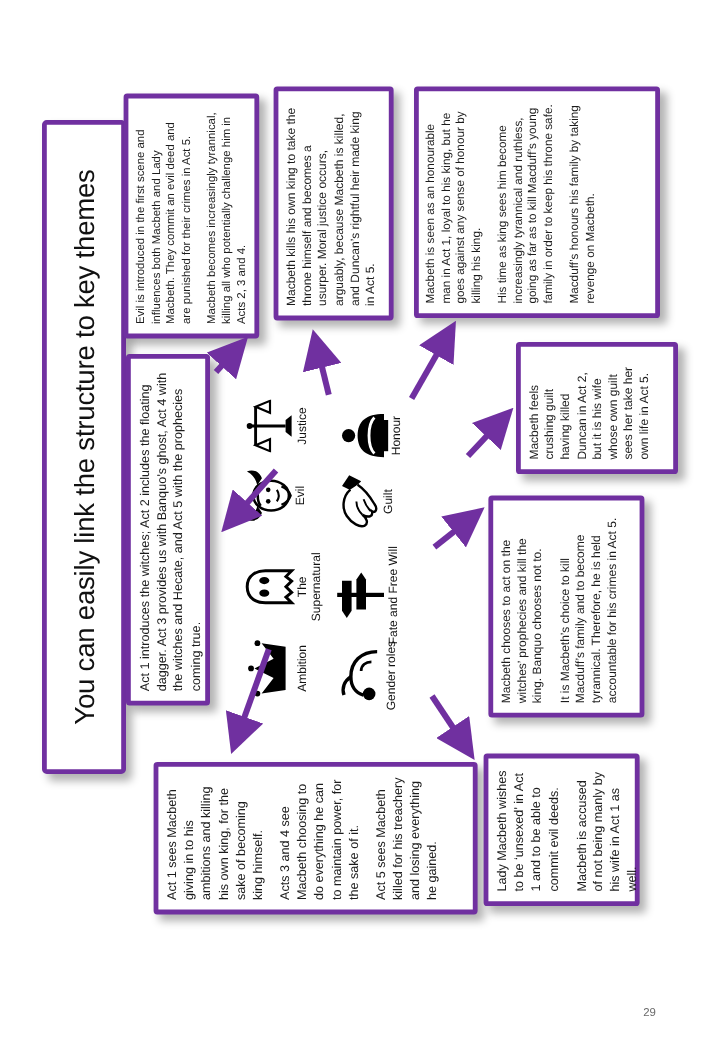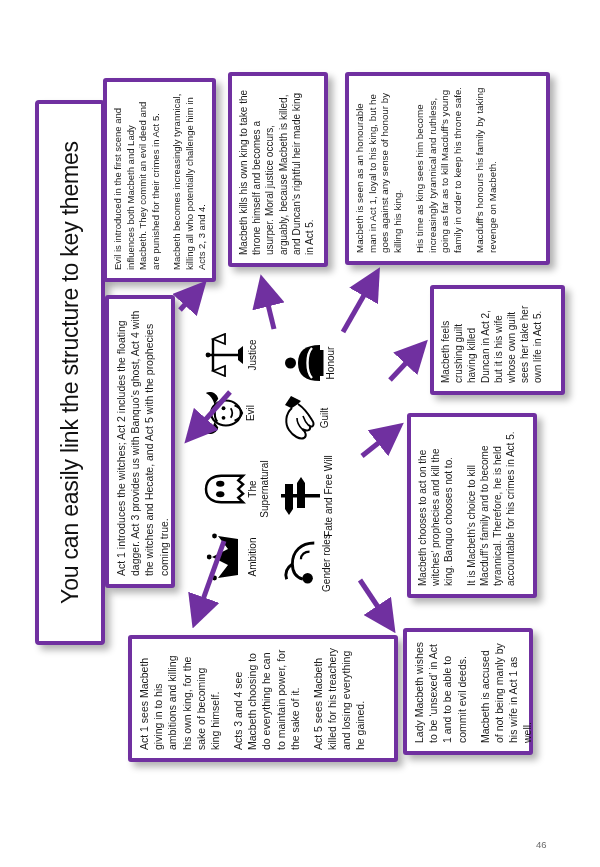--- a/index.html
+++ b/index.html
@@ -197,14 +197,14 @@
         <line x1="471" y1="315" x2="527" y2="347" marker-end="url(#ah)"></line>
         <line x1="423" y1="362" x2="456" y2="393" marker-end="url(#ah)"></line>
         <line x1="347" y1="334" x2="374" y2="368" marker-end="url(#ah)"></line>
         <line x1="223" y1="332" x2="178" y2="362" marker-end="url(#ah)"></line>
         <line x1="262" y1="196" x2="184" y2="168" marker-end="url(#ah)"></line>
       </g>
     </svg>
 
   </div>
 
-  <div class="page-number">46</div>
+  <div class="page-number">29</div>
 </div>
 
 </body></html>

